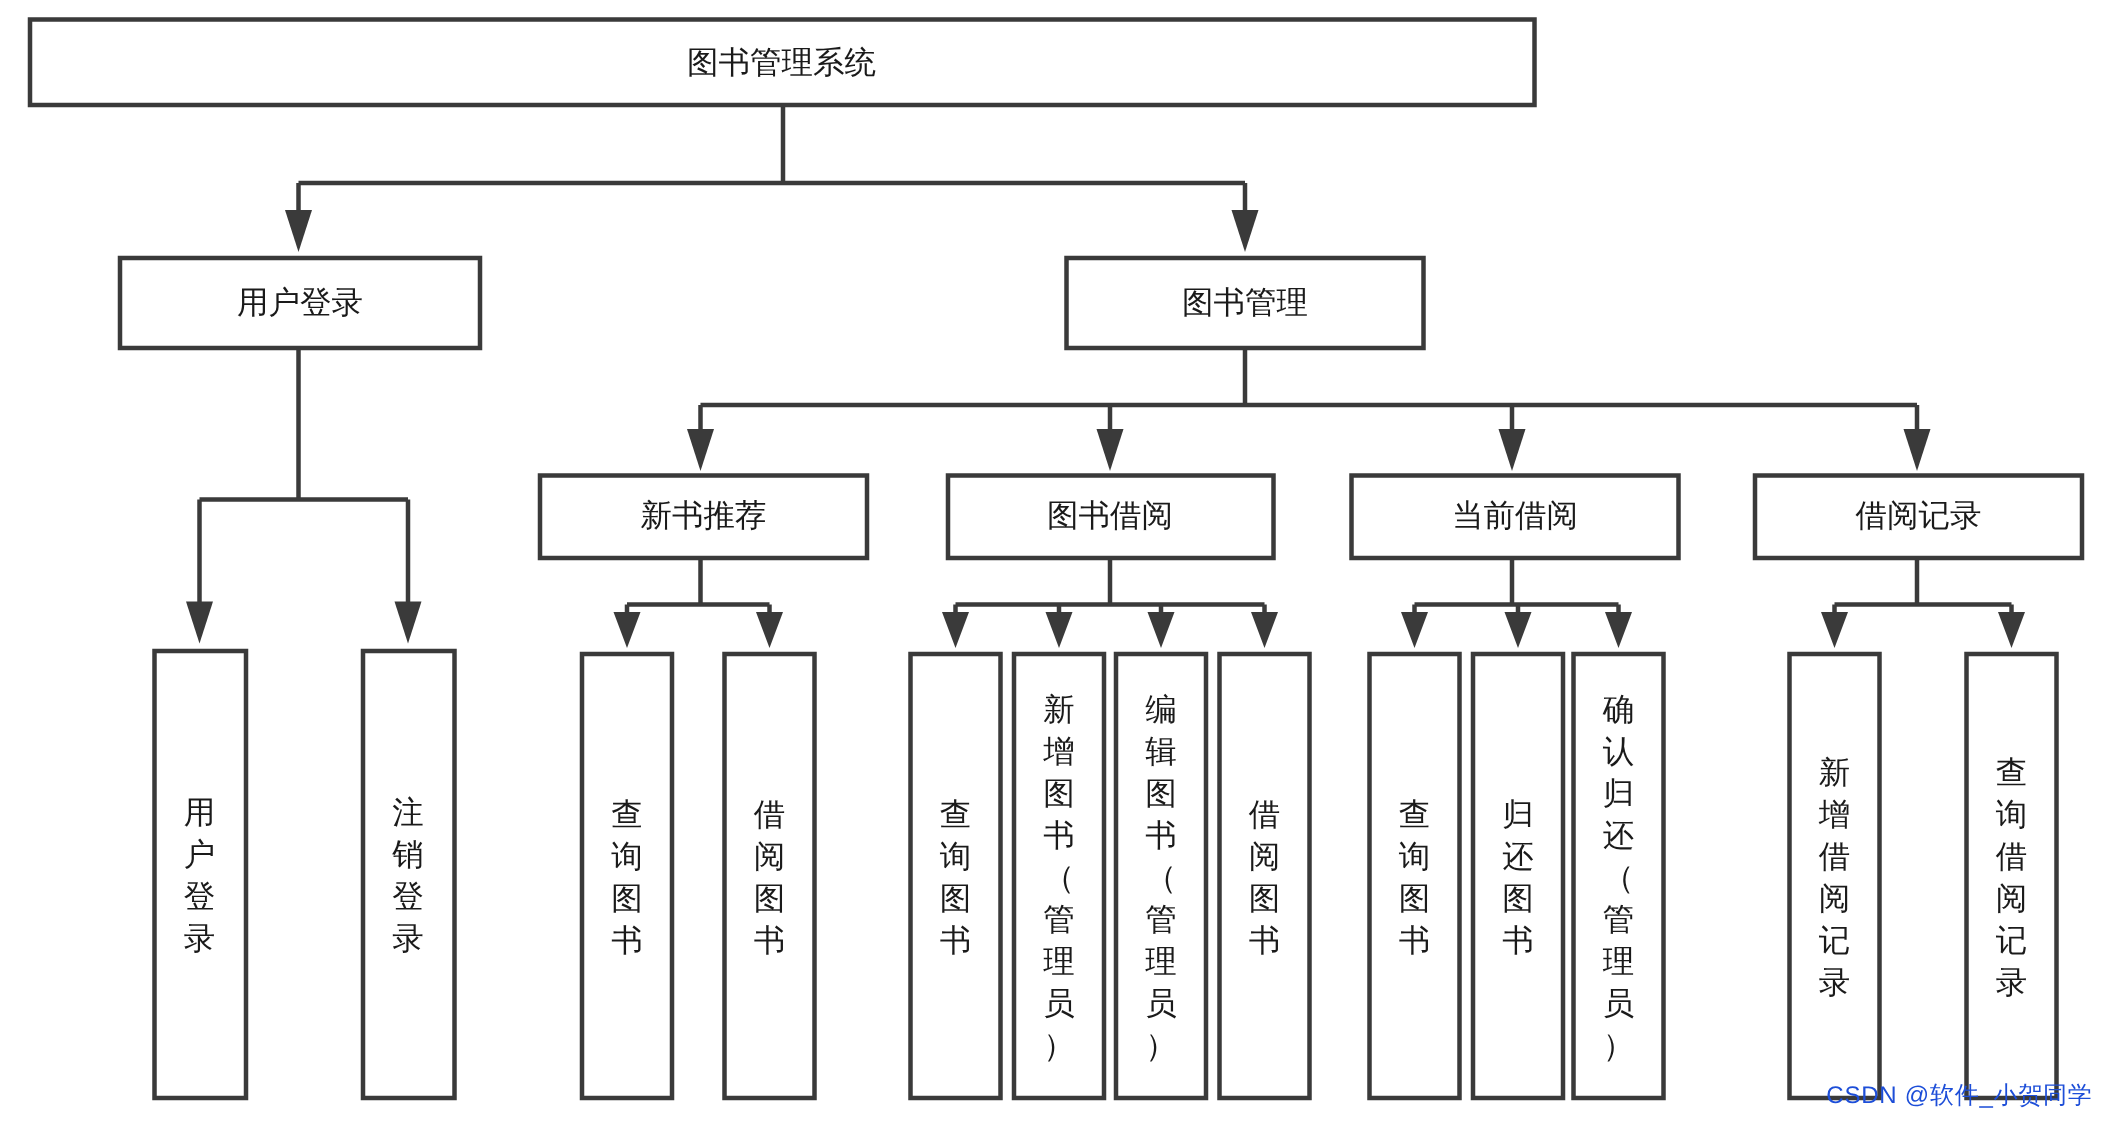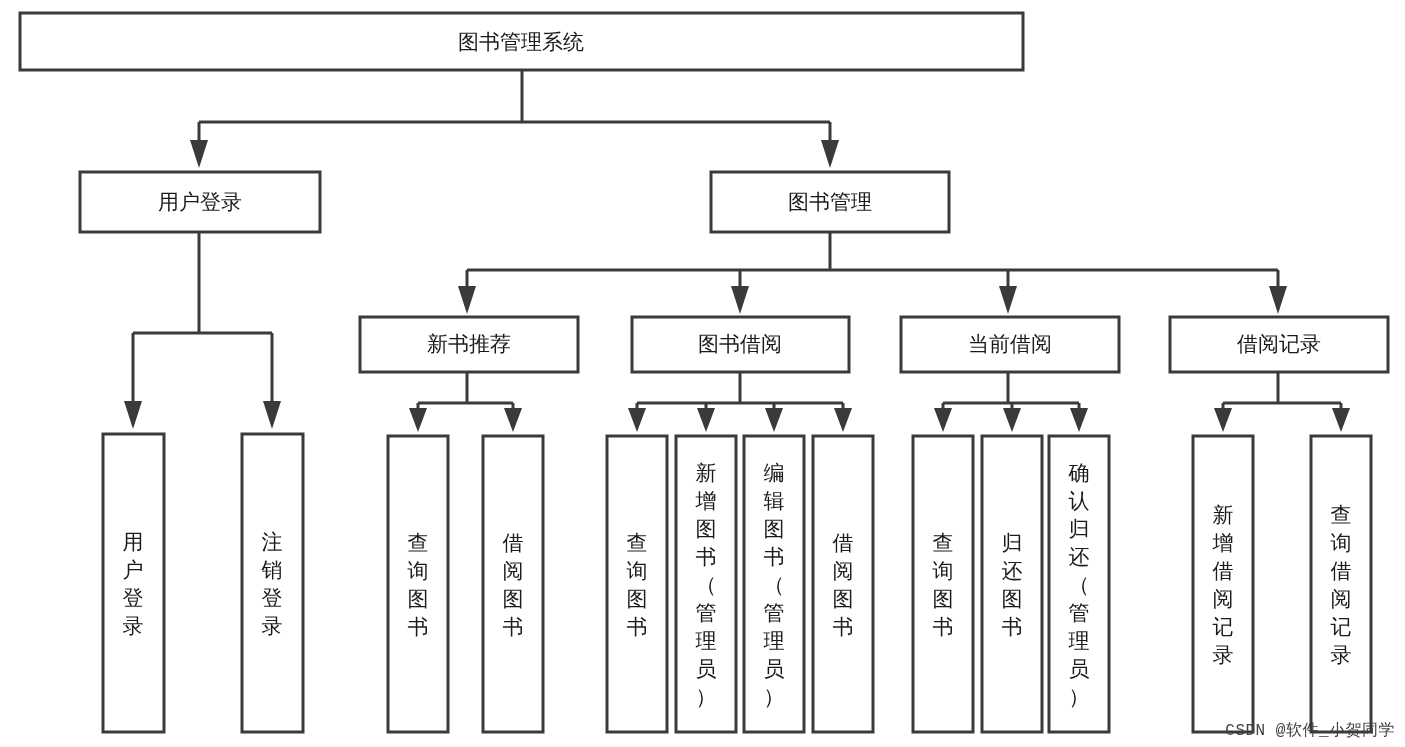--- a/index.html
+++ b/index.html
@@ -53,23 +53,23 @@
   .node-label-vertical {
     font-family: "DejaVu Sans", "Liberation Sans", sans-serif;
     fill: #1a1a1a;
     font-size: 21px;
     text-anchor: middle;
   }
   .watermark {
     position: absolute;
     right: 10px;
     bottom: 6px;
-    font-family: Liberation Mono, monospace;
+    font-family: Liberation Sans, sans-serif;
     font-size: 16px;
-    color: #404040;
+    color: #1d4ed8;
     letter-spacing: 0.5px;
     white-space: nowrap;
     user-select: none;
   }
 </style>
 </head>
 <body>
 
 <div id="diagram-root">
 

